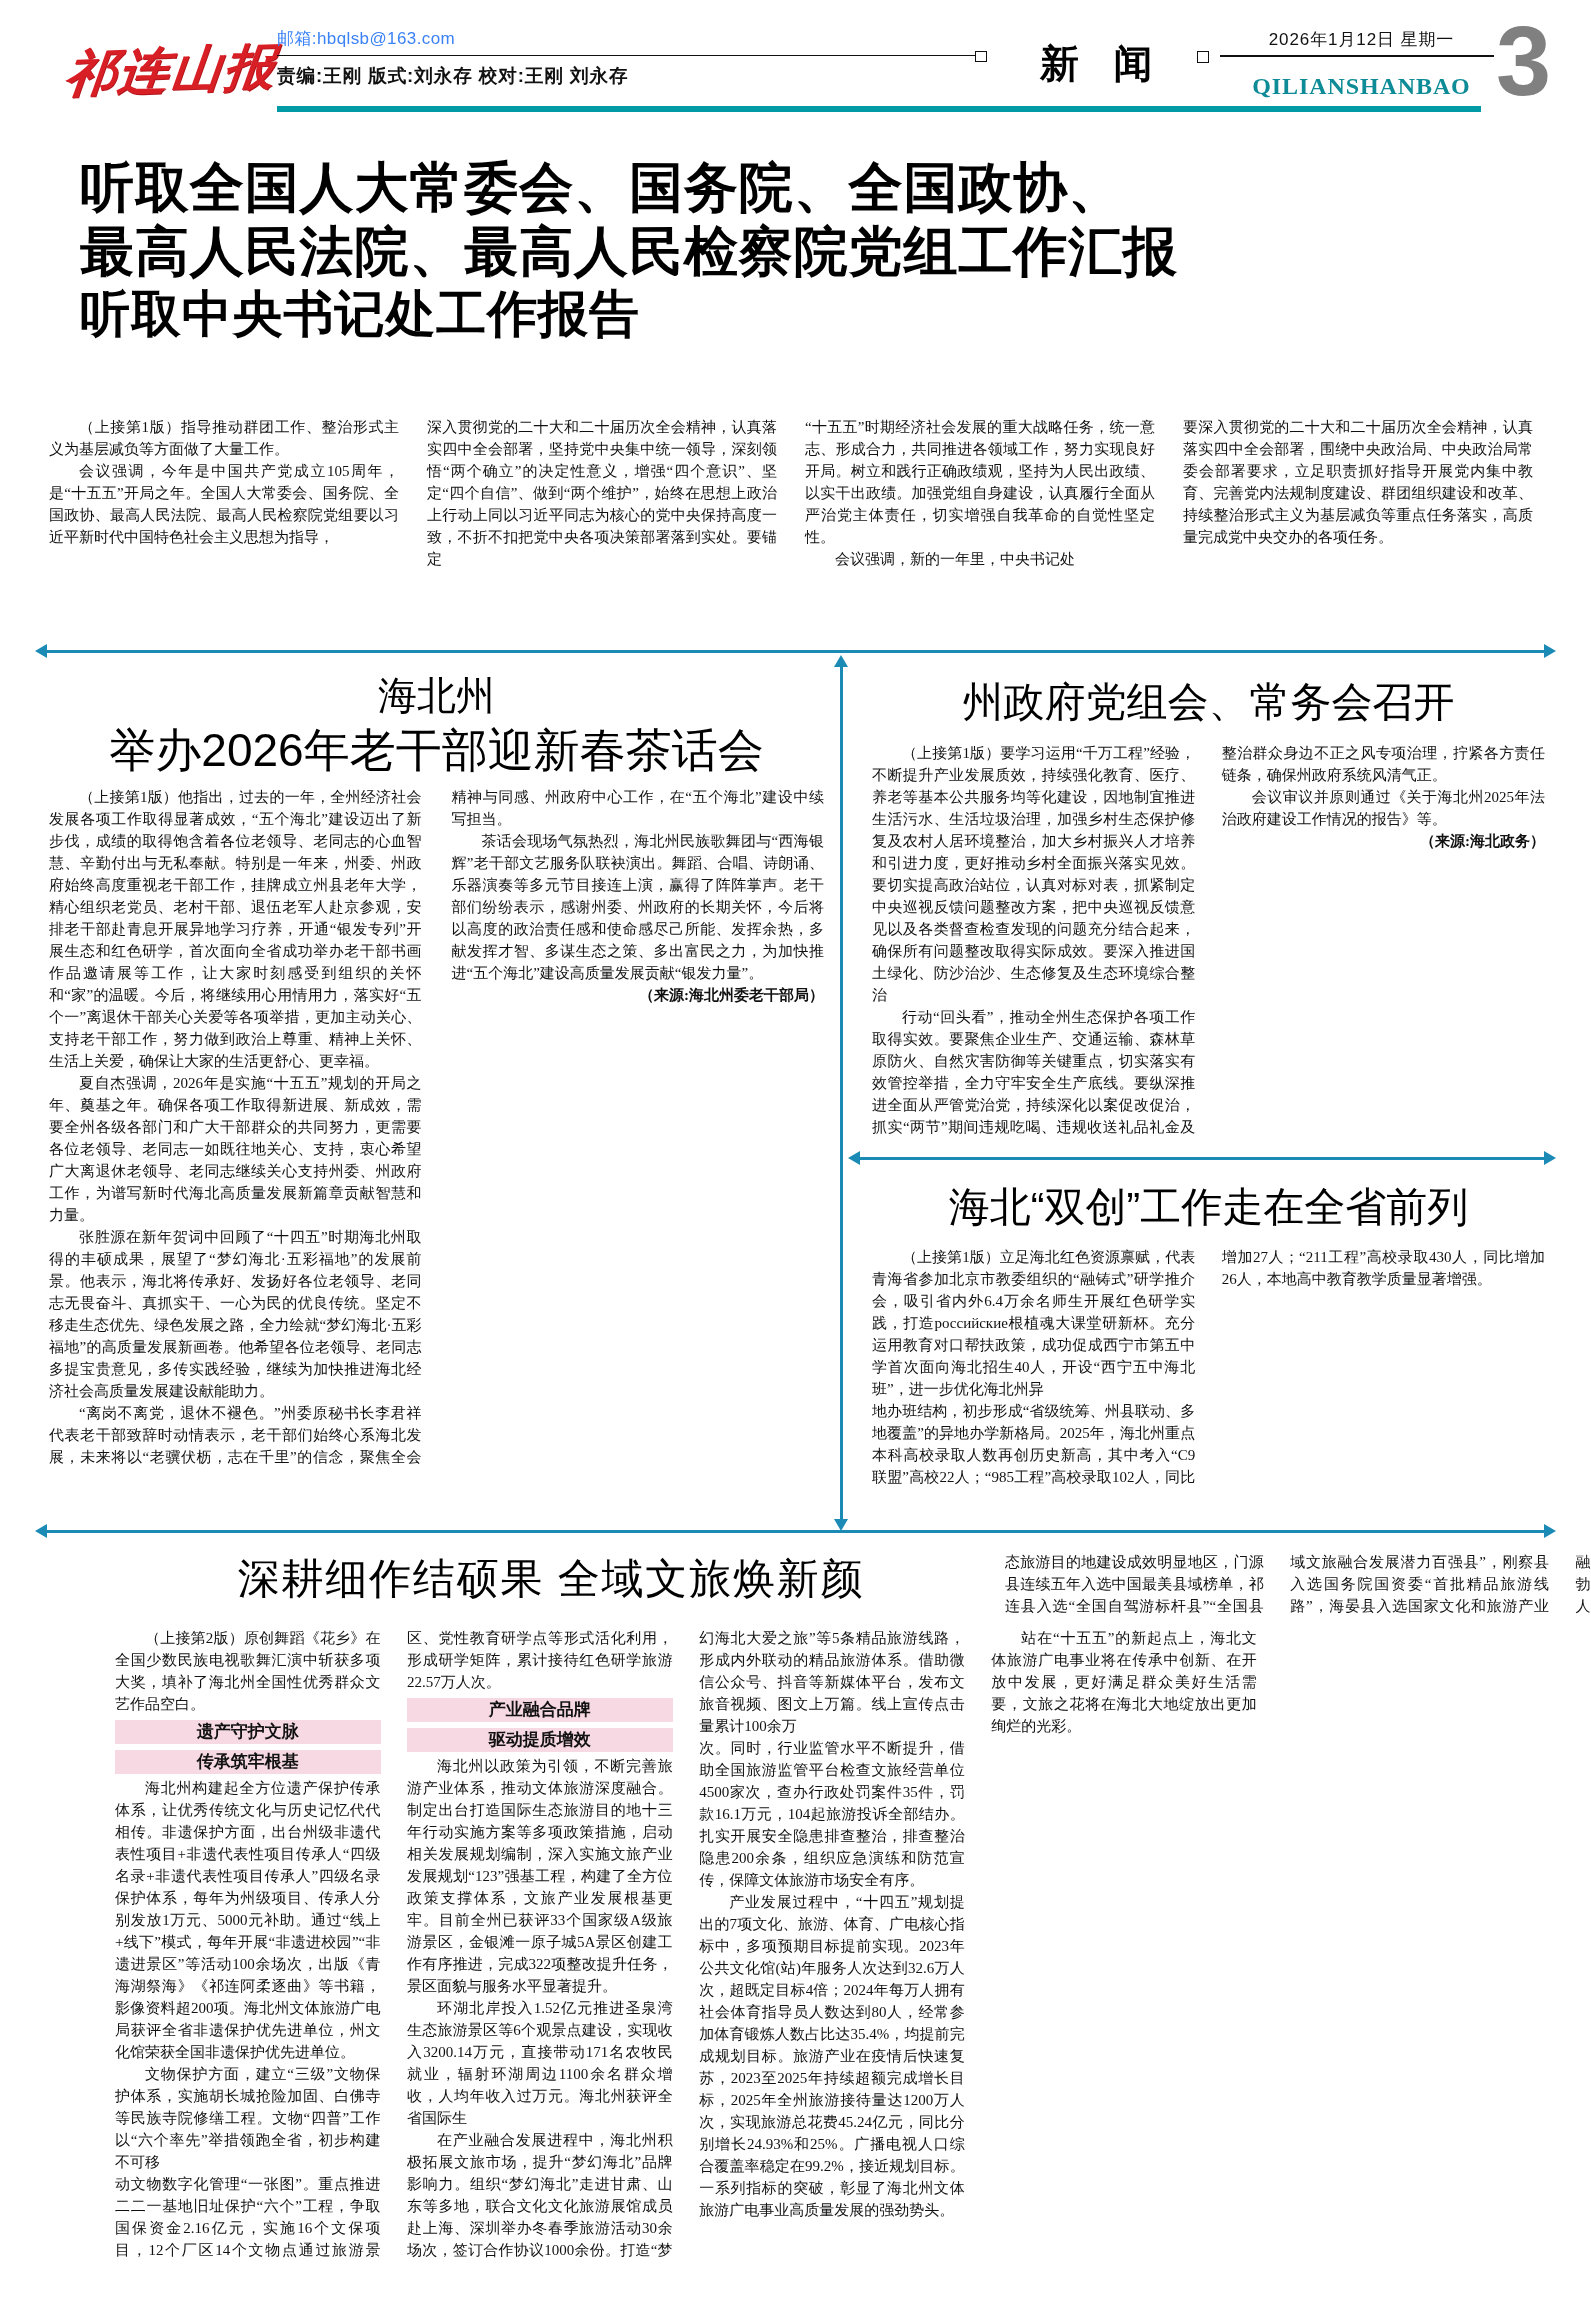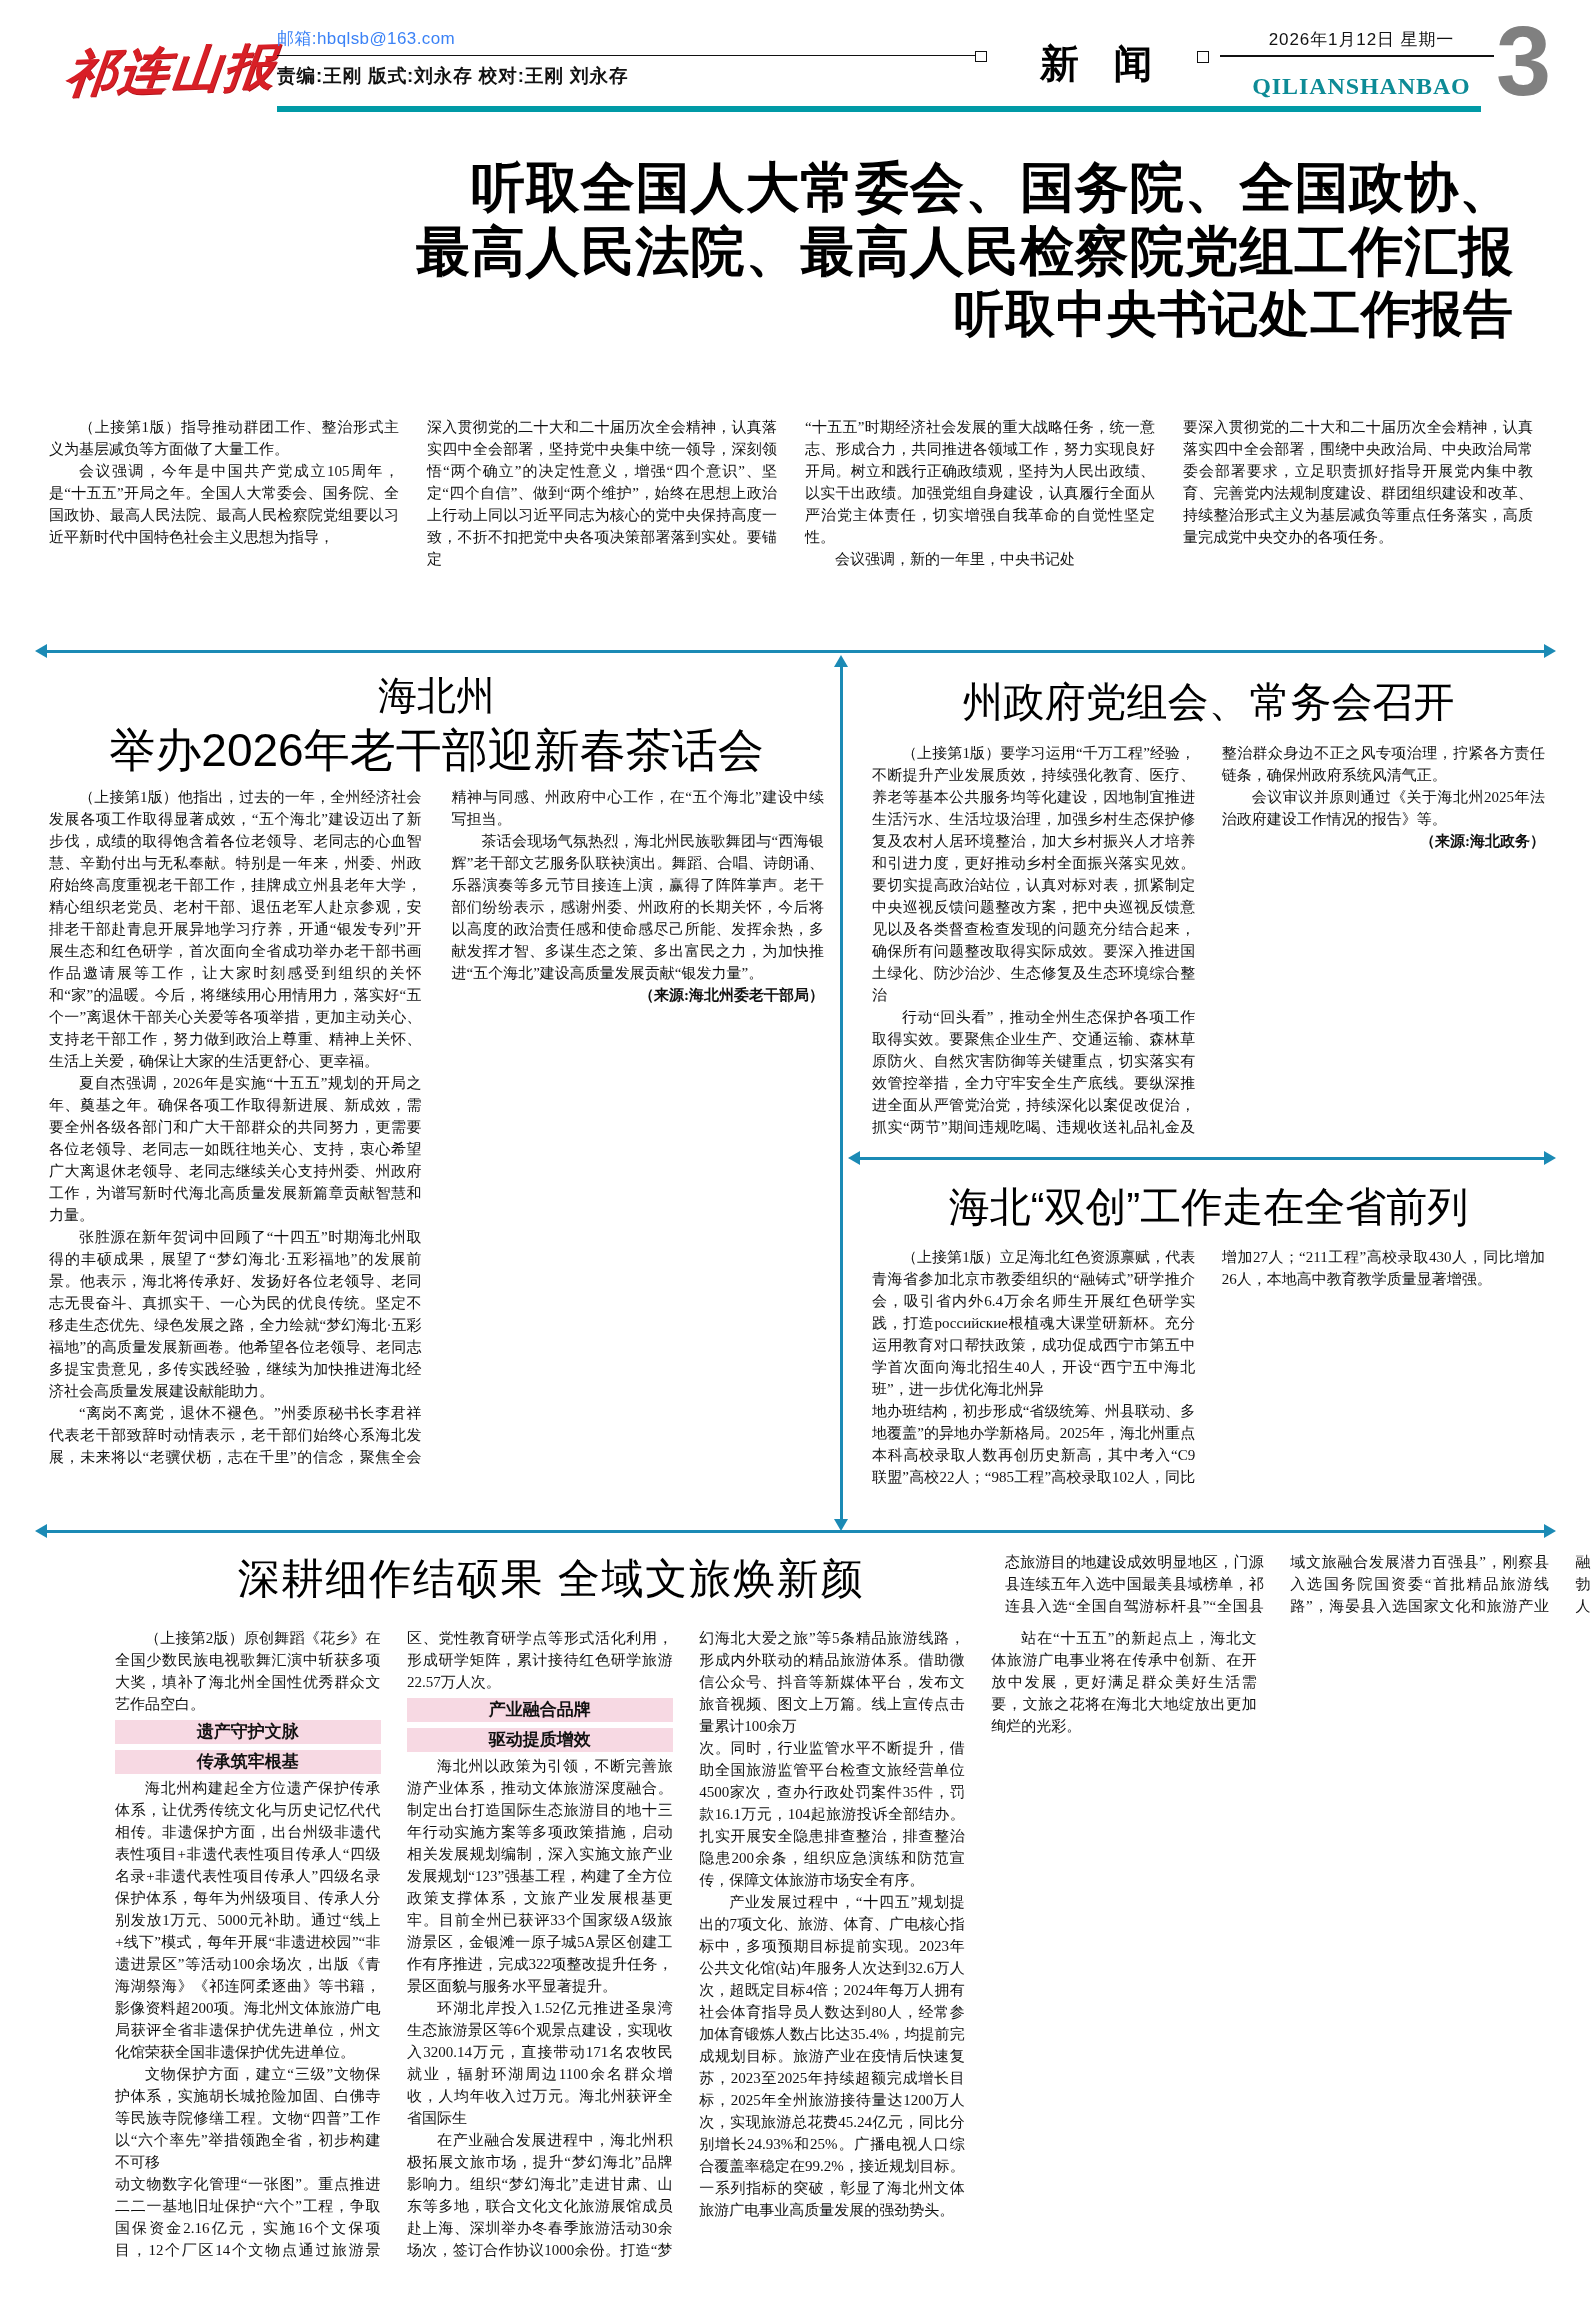--- a/index.html
+++ b/index.html
@@ -72,21 +72,21 @@
     font-size: 99px; font-weight:bold; color:#808080; line-height:1;
   }
   .mh-teal-bar{
     position:absolute; left: 277px; top: 106px;
     width: 1204px; height: 6.2px; background:#009aa6;
   }
 
   
   .main-head{
     position:absolute; left:80px; top:155px; width:1434px;
-    text-align:right;
+    text-align:left;
     font-family:"Liberation Sans", sans-serif;
     font-weight:bold; color:#000;
   }
   .main-head .l1{ font-size:54px; line-height:64px; letter-spacing:0.9px; }
   .main-head .l2{ font-size:54px; line-height:64px; letter-spacing:0.9px; }
   .main-head .l3{ font-size:50px; line-height:62px; letter-spacing:0.9px; }
 
   
   .col-text{
     font-family:"Liberation Serif","DejaVu Serif",serif;

